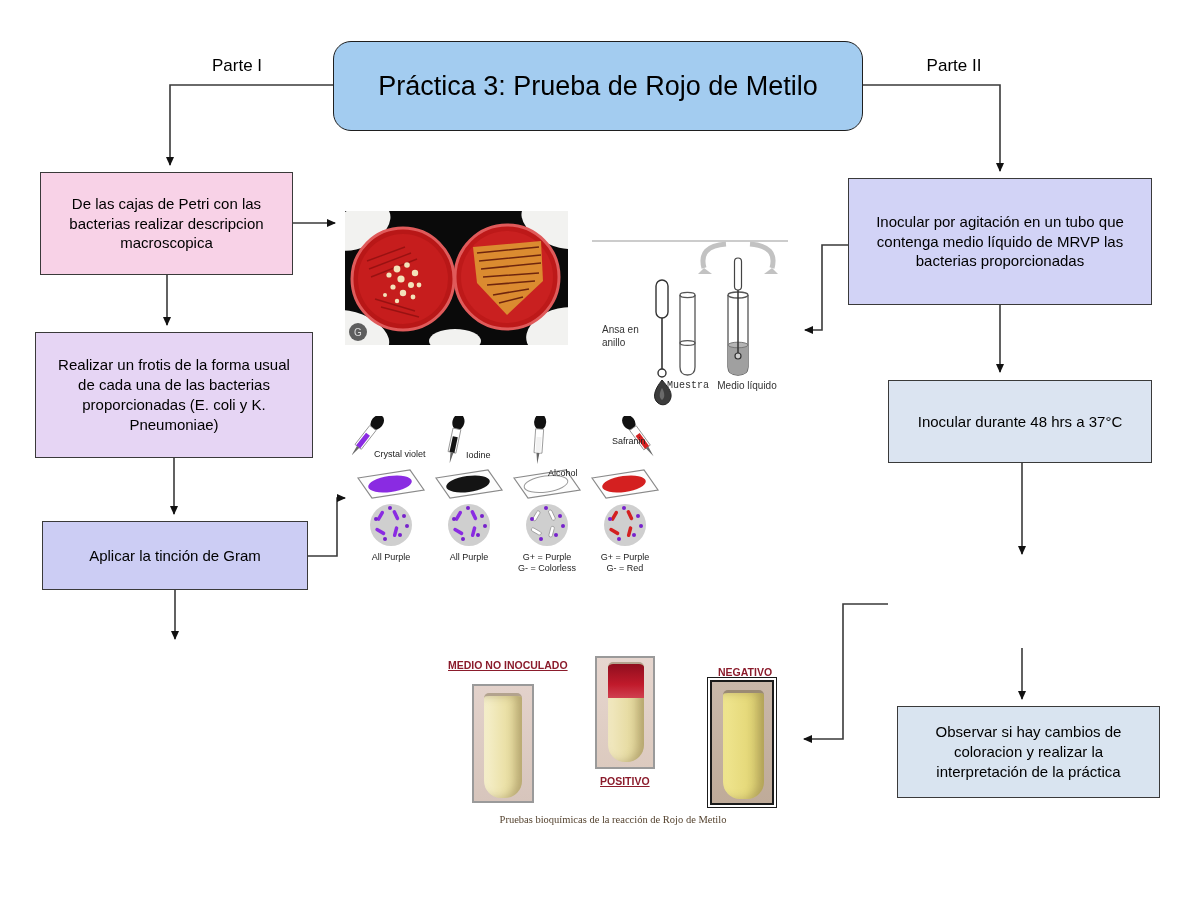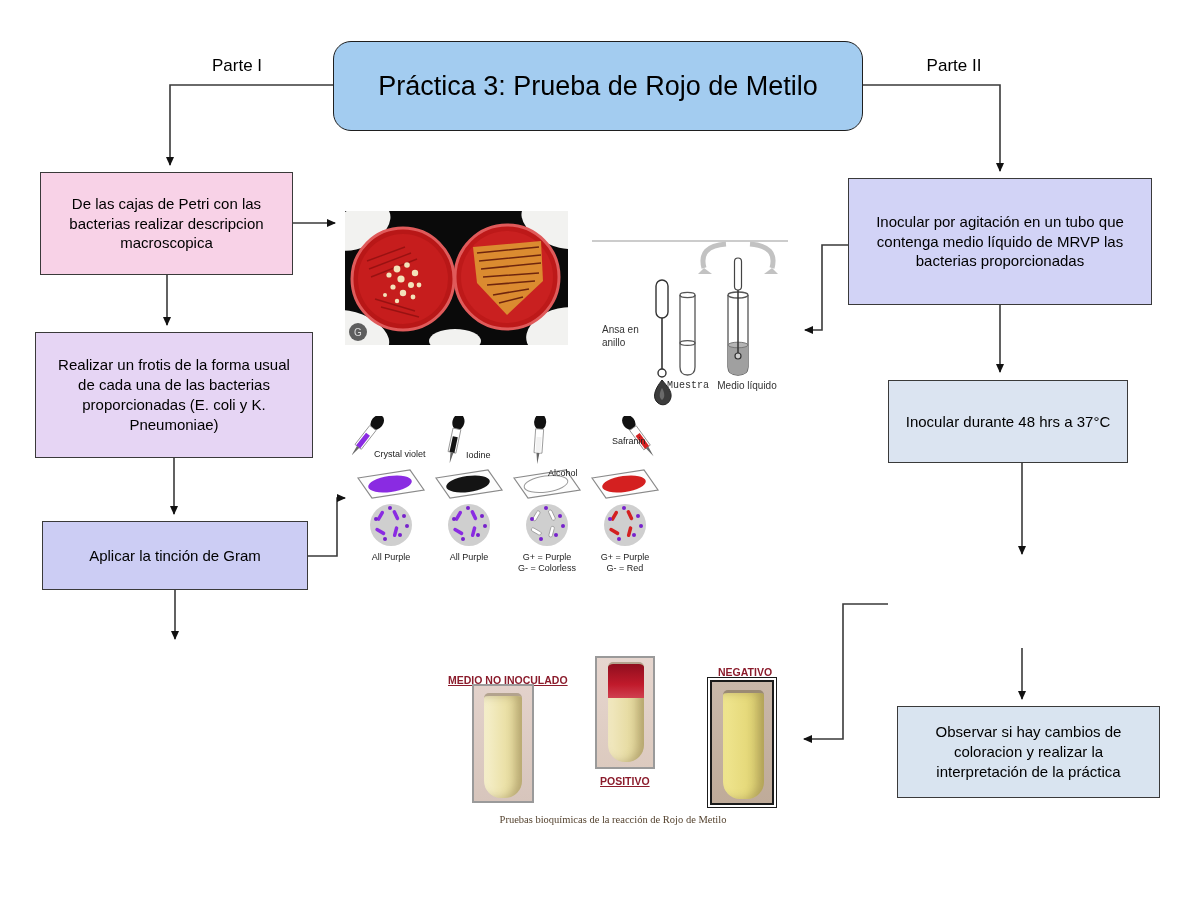--- a/index.html
+++ b/index.html
@@ -13,21 +13,21 @@
              border:1.6px solid #1f1f1f;border-radius:18px;display:flex;align-items:center;
              justify-content:center;font-size:27px;color:#000;z-index:2;}
   .parte{position:absolute;font-size:17px;color:#000;text-align:center;z-index:2;}
   .parte1{left:178px;top:48px;width:118px;}
   .parte2{left:898px;top:48px;width:112px;}
   .lbox1{left:40px;top:164px;width:253px;height:103px;background:#f8d2e7;}
   .lbox2{left:35px;top:324px;width:278px;height:126px;background:#e6d5f4;}
   .lbox3{left:42px;top:513px;width:266px;height:69px;background:#cccdf4;}
   .lbox4{left:42px;top:638px;width:267px;height:94px;background:#cfe5f8;}
   .rbox1{left:848px;top:170px;width:304px;height:127px;background:#d2d3f6;}
-  .rbox2{left:888px;top:372px;width:240px;height:83px;background:#dbe4f1;}
+  .rbox2{left:888px;top:372px;width:264px;height:83px;background:#dbe4f1;}
   .rbox3{left:888px;top:553px;width:263px;height:87px;background:#6f9cd9;}
   .rbox4{left:897px;top:698px;width:263px;height:92px;background:#d9e4f0;}
   
   .petri{position:absolute;left:345px;top:203px;width:223px;height:134px;z-index:2;}
   
   .ansa{position:absolute;left:590px;top:228px;width:212px;height:172px;z-index:2;}
   .ansa .lbl{position:absolute;font-size:10px;color:#333;line-height:1.25;}
   .ansa .loop-lbl{left:12px;top:88px;width:50px;}
   .ansa .muestra-lbl{left:72px;top:144px;width:52px;text-align:center;font-family:Liberation Mono, monospace;}
   .ansa .medio-lbl{left:121px;top:144px;width:72px;text-align:center;}
@@ -40,21 +40,21 @@
   .g3 .reagent{left:40px;top:52px;}
   .g4 .reagent{left:26px;top:20px;}
   .gcircle{position:absolute;left:18px;top:88px;width:42px;height:42px;border-radius:50%;
            background:#cfcfcf;}
   .gresult{position:absolute;left:0;top:136px;width:78px;text-align:center;font-size:9px;
            color:#222;line-height:1.2;}
   
   .mrfig{position:absolute;left:430px;top:648px;width:365px;height:178px;z-index:2;}
   .mrfig .tlabel{position:absolute;font-weight:bold;font-size:10.5px;color:#8b1c2c;
                  text-decoration:underline;white-space:nowrap;}
-  .lab1{left:18px;top:18px;}
+  .lab1{left:18px;top:3px;}
   .lab2{left:170px;top:119px;}
   .lab3{left:288px;top:10px;}
   .photo{position:absolute;box-sizing:border-box;}
   .photo1{left:42px;top:28px;width:62px;height:119px;border:2px solid #9a9a9a;
           background:linear-gradient(#e3d2cb,#d7c5bc);}
   .photo2{left:165px;top:0px;width:60px;height:113px;border:2px solid #9a9a9a;
           background:linear-gradient(#e6d6cf,#dccabf);}
   .photo3{left:280px;top:24px;width:64px;height:125px;border:2px solid #1a1a1a;
           outline:1px solid #1a1a1a;outline-offset:2px;background:linear-gradient(#c9b7a9,#bfab99);}
   .tube{position:absolute;border-radius:5px 5px 17px 17px;box-shadow:inset -6px 0 8px rgba(120,100,60,.35);}

